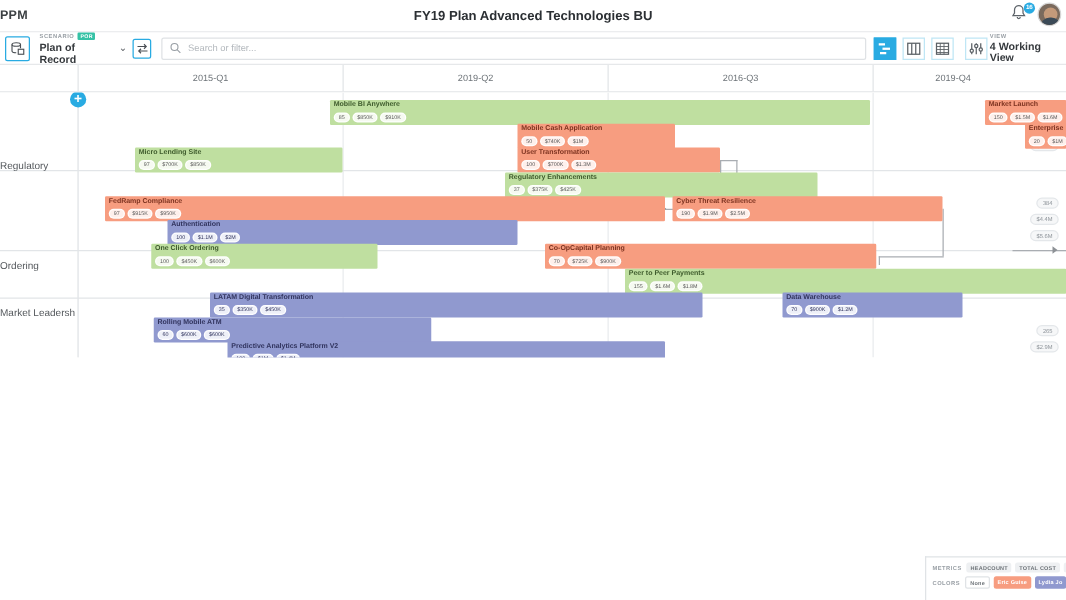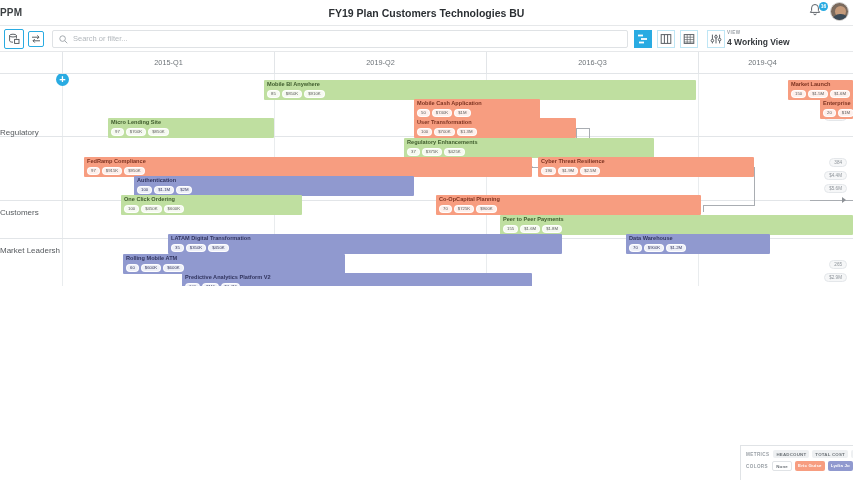--- a/index.html
+++ b/index.html
@@ -173,21 +173,21 @@
   .chip.salmon { background:#f79d80; color:#fff; }
   .chip.blue { background:#9099cf; color:#fff; }
 </style>
 </head>
 <body>
 
 <div id="app">
 
   <div class="topbar">
     <div class="brand">PPM</div>
-    <div class="app-title">FY19 Plan Customers Technologies BU</div>
+    <div class="app-title">FY19 Plan Advanced Technologies BU</div>
     <div class="topbar-right">
       <div class="bell">
         <svg width="14" height="15" viewBox="0 0 14 15">
           <path d="M7 1.5a3.4 3.4 0 0 0-3.4 3.4v2.6L2.4 9.4h9.2l-1.2-1.9V4.9A3.4 3.4 0 0 0 7 1.5z" fill="none" stroke="#5d6369" stroke-width="1"></path>
           <path d="M5.8 10.6a1.2 1.2 0 0 0 2.4 0" fill="none" stroke="#5d6369" stroke-width="1"></path>
         </svg>
         <span class="badge-count">16</span>
       </div>
       <div class="avatar">
         <span class="face"></span>
@@ -200,20 +200,30 @@
 
     <div class="sq-btn">
       <svg width="12" height="12" viewBox="0 0 12 12">
         <ellipse cx="5" cy="2.6" rx="3.4" ry="1.4" fill="none" stroke="#4a4f54" stroke-width=".9"></ellipse>
         <path d="M1.6 2.6v5.2c0 .8 1.5 1.4 3.4 1.4" fill="none" stroke="#4a4f54" stroke-width=".9"></path>
         <path d="M8.4 2.6v3" fill="none" stroke="#4a4f54" stroke-width=".9"></path>
         <rect x="6.6" y="6.4" width="4.4" height="4" fill="none" stroke="#4a4f54" stroke-width=".9"></rect>
       </svg>
     </div>
 
+    <div class="scenario-block">
+      <div class="scenario-labels">
+        <div class="scenario-kicker">
+          <span>SCENARIO</span>
+          <span class="por-tag">POR</span>
+        </div>
+        <div class="scenario-name">Plan of Record</div>
+      </div>
+      <span class="chev">⌄</span>
+    </div>
 
     <div class="swap-btn">
       <svg width="10" height="10" viewBox="0 0 10 10">
         <path d="M1 3.2h7M6.2 1.4L8 3.2 6.2 5" fill="none" stroke="#4a4f54" stroke-width=".9"></path>
         <path d="M9 6.8H2M3.8 5L2 6.8 3.8 8.6" fill="none" stroke="#4a4f54" stroke-width=".9"></path>
       </svg>
     </div>
 
     <div class="searchbar">
       <span>
@@ -282,21 +292,21 @@
         <div class="vline" style="left: 486px;"></div>
         <div class="vline" style="left: 698px;"></div>
       </div>
     <div id="rowdivs">
         <div class="rowdiv" style="top: 62px;"></div>
         <div class="rowdiv" style="top: 126px;"></div>
         <div class="rowdiv" style="top: 164px;"></div>
       </div>
     <div id="swimlabels">
         <div class="swim-label" style="top: 54px;">Regulatory</div>
-        <div class="swim-label" style="top: 134px;">Customers</div>
+        <div class="swim-label" style="top: 134px;">Ordering</div>
         <div class="swim-label" style="top: 172px;">Market Leadersh...</div>
       </div>
     <div id="metricbadges">
         <div class="mbadge" style="top: 12px;">502</div>
         <div class="mbadge" style="top: 25px;">$4.3M</div>
         <div class="mbadge" style="top: 38px;">$6.4M</div>
         <div class="mbadge" style="top: 84px;">384</div>
         <div class="mbadge" style="top: 97px;">$4.4M</div>
         <div class="mbadge" style="top: 110px;">$5.6M</div>
         <div class="mbadge" style="top: 186px;">265</div>

